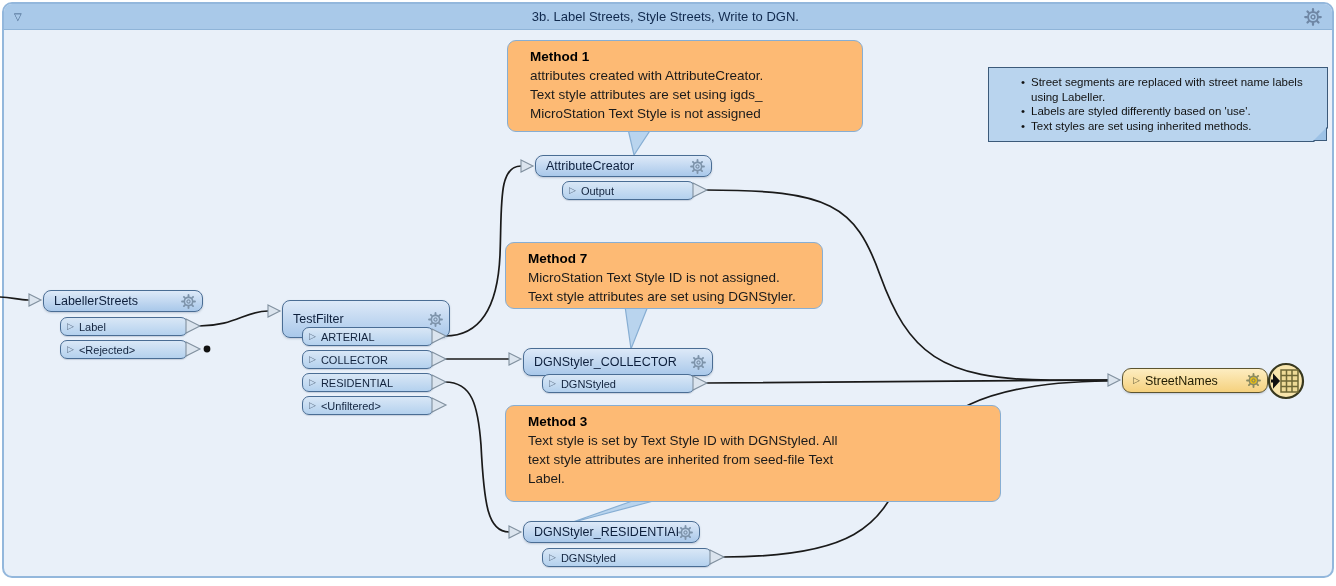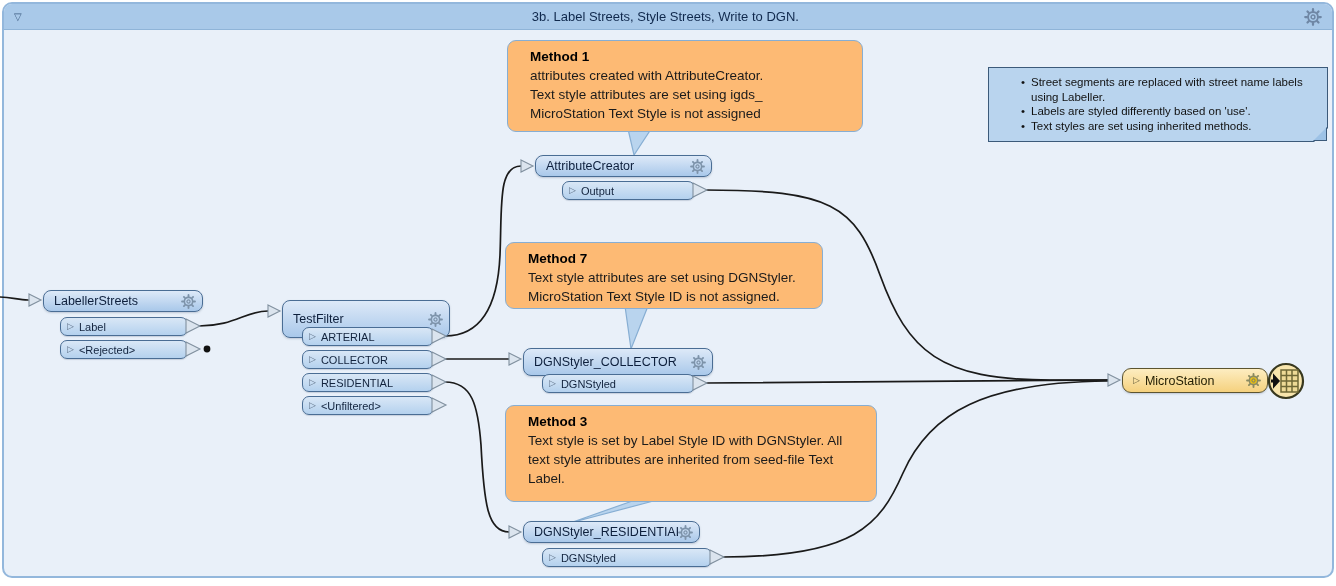--- a/index.html
+++ b/index.html
@@ -162,21 +162,21 @@
       <use href="#gearSym"></use>
     </svg>
 </div>
 <div class="port" style="left:542px;top:548px;width:170px;height:19px">
   <span class="tri">▷</span>
   <span>DGNStyled</span>
 </div>
 
 <div class="node writer" style="left:1122px;top:368px;width:146px;height:25px">
   <span class="tri">▷</span>
-  <span class="ntitle">MicroStation</span>
+  <span class="ntitle">StreetNames</span>
   <span class="gear-wrap">
     <span class="gear-dot"></span>
     <svg class="gear" style="color:#8a8a60">
         <use href="#gearSym"></use>
       </svg>
   </span>
 </div>
 <svg class="badge" style="left:1265px;top:361px" width="40" height="40" viewBox="0 0 40 40">
   <circle cx="21" cy="20" r="17" fill="#f8e5ac" stroke="#38381f" stroke-width="2.2"></circle>
   <rect x="16" y="9" width="17" height="22" fill="#eeda96" stroke="#6f6836" stroke-width="1.5"></rect>
@@ -186,27 +186,27 @@
 
 <div class="callout" style="left:507px;top:40px;width:356px;height:92px">
   <div class="ctitle">Method 1</div>
   <div>attributes created with AttributeCreator.</div>
   <div>Text style attributes are set using igds_</div>
   <div>MicroStation Text Style is not assigned</div>
 </div>
 
 <div class="callout" style="left:505px;top:242px;width:318px;height:67px">
   <div class="ctitle">Method 7</div>
+  <div>MicroStation Text Style ID is not assigned.</div>
   <div>Text style attributes are set using DGNStyler.</div>
-  <div>MicroStation Text Style ID is not assigned.</div>
-</div>
-
-<div class="callout" style="left:505px;top:405px;width:372px;height:97px">
+</div>
+
+<div class="callout" style="left:505px;top:405px;width:496px;height:97px">
   <div class="ctitle">Method 3</div>
-  <div>Text style is set by Label Style ID with DGNStyler. All</div>
+  <div>Text style is set by Text Style ID with DGNStyled. All</div>
   <div>text style attributes are inherited from seed-file Text</div>
   <div>Label.</div>
 </div>
 
 <div class="note" style="left:988px;top:67px;width:340px;height:75px">
   <ul>
     <li>Street segments are replaced with street name labels using Labeller.</li>
     <li>Labels are styled differently based on 'use'.</li>
     <li>Text styles are set using inherited methods.</li>
   </ul>

